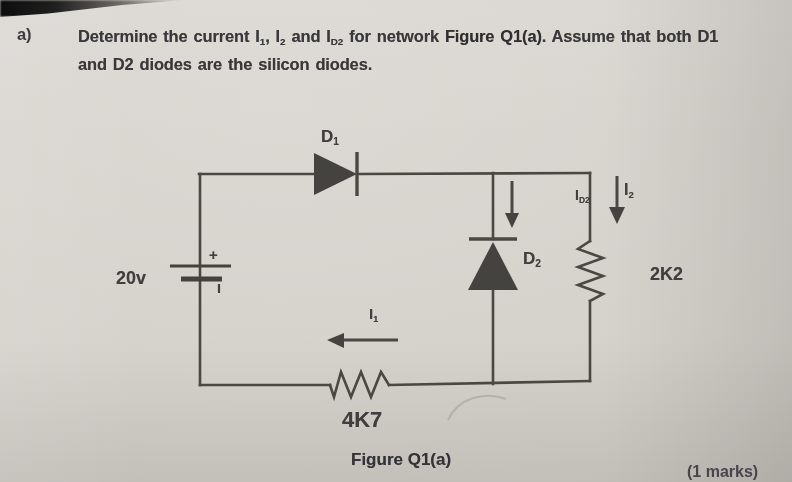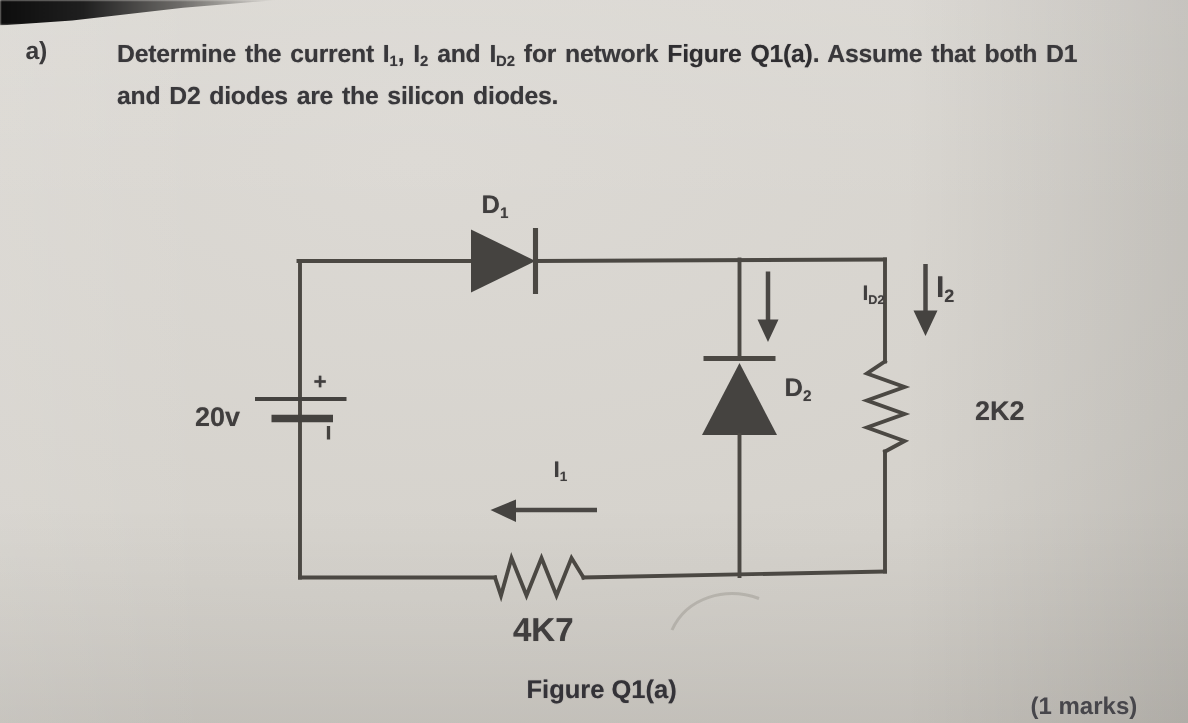--- a/index.html
+++ b/index.html
@@ -100,26 +100,26 @@
     <line class="stem" x1="617" y1="176" x2="617" y2="209"></line>
     <polygon class="solid" points="609,207 625,207 617,224"></polygon>
     <line class="stem" x1="398" y1="340" x2="342" y2="340"></line>
     <polygon class="solid" points="344,333 344,348 327,340"></polygon>
 
     <path class="smudge" d="M448,420 C458,398 484,391 506,399"></path>
   </svg>
 
   <div class="clabel" style="left:321px; top:127px; font-size:17px;"><span>D</span><span class="sub">1</span></div>
 
-  <div class="clabel" style="left:130px; top:268px; font-size:18px;">20v</div>
+  <div class="clabel" style="left:116px; top:268px; font-size:18px;">20v</div>
   <div class="clabel" style="left:209px; top:246px; font-size:15px;">+</div>
 
   <div class="clabel" style="left:535px; top:187px; font-size:14px;margin-left:40px;"><span>I</span><span class="sub">D2</span></div>
 
-  <div class="clabel" style="left:624px; top:181px; font-size:20px;"><span>I</span><span class="sub">2</span></div>
+  <div class="clabel" style="left:624px; top:181px; font-size:16px;"><span>I</span><span class="sub">2</span></div>
 
   <div class="clabel" style="left:523px; top:249px; font-size:17px;"><span>D</span><span class="sub">2</span></div>
 
   <div class="clabel" style="left:602px; top:264px; font-size:18px;margin-left:48px;">2K2</div>
 
   <div class="clabel" style="left:369px; top:305px; font-size:15px;"><span>I</span><span class="sub">1</span></div>
 
   <div class="clabel" style="left:342px; top:407px; font-size:22px;">4K7</div>
 
   <div class="caption">Figure Q1(a)</div>

